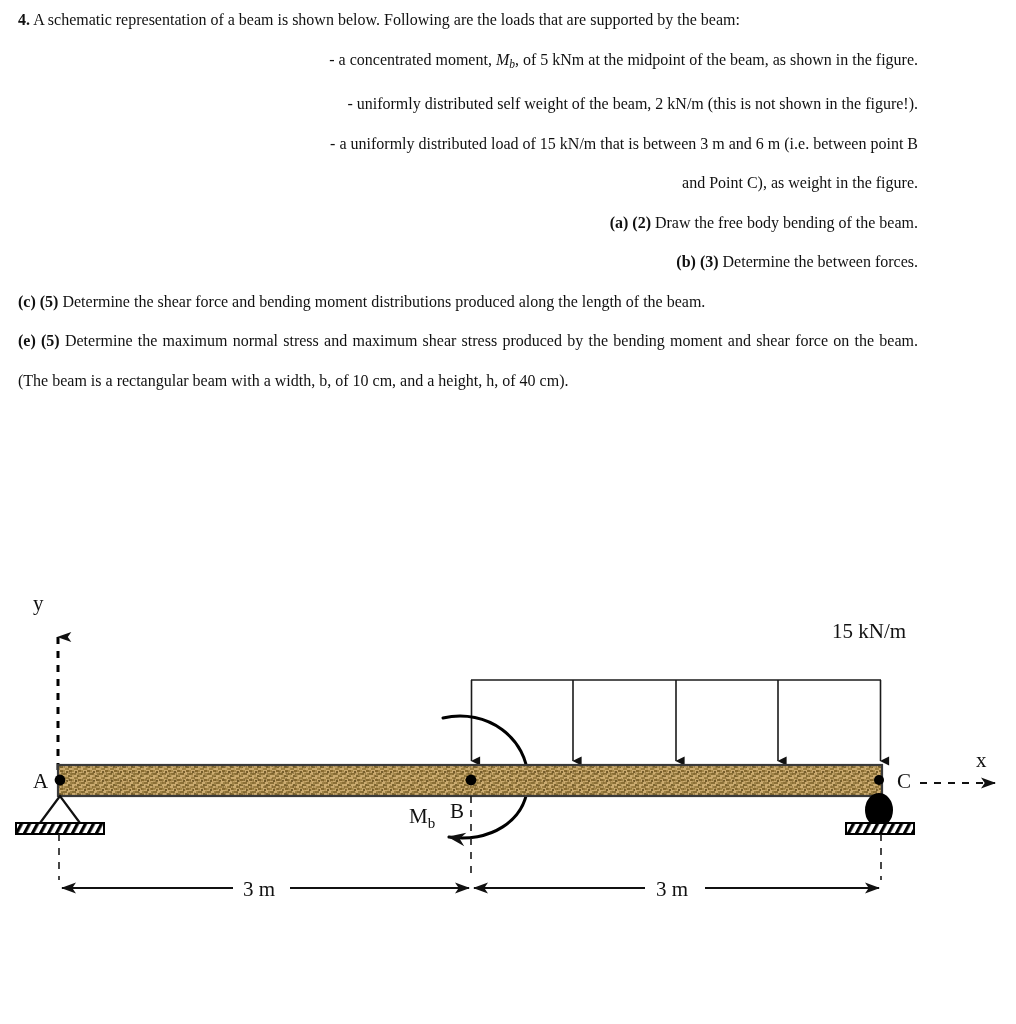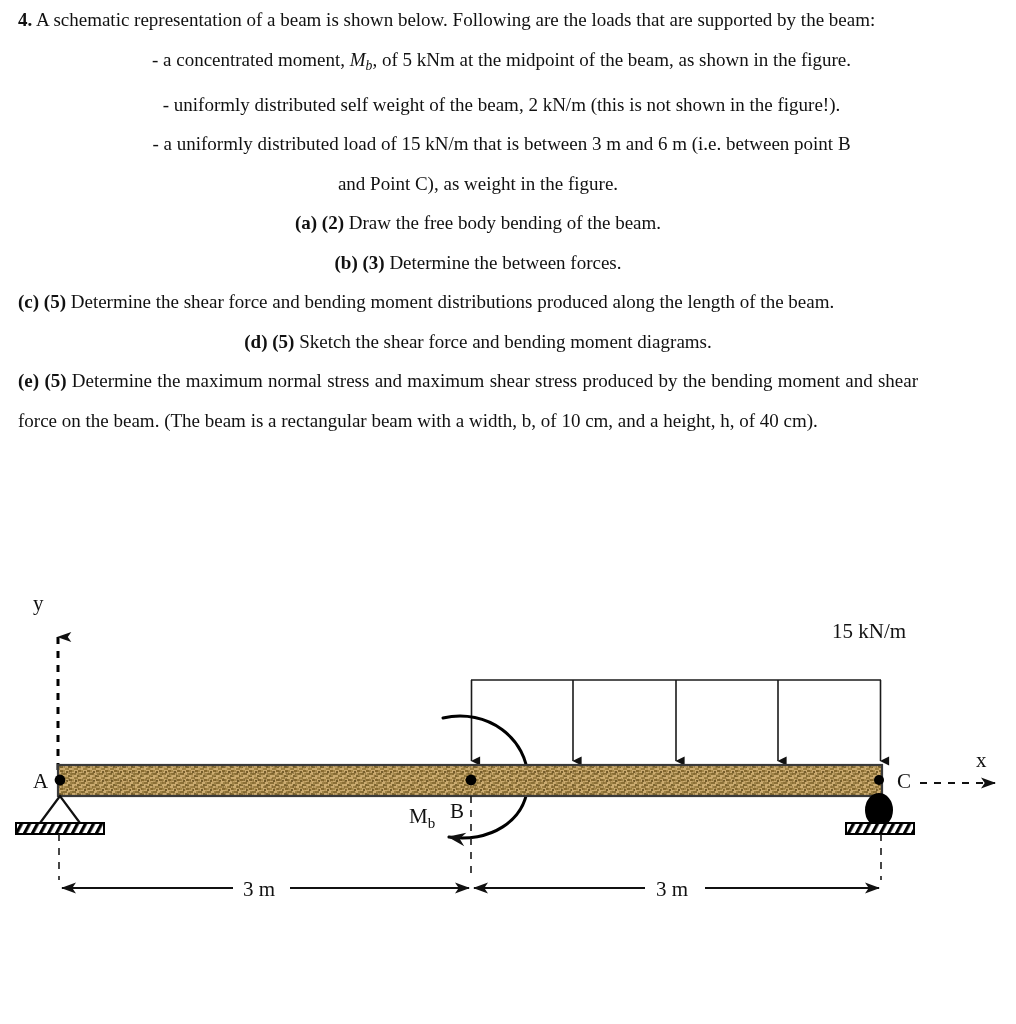--- a/index.html
+++ b/index.html
@@ -17,28 +17,28 @@
   }
 
   
   #problem-text {
     position: absolute;
     left: 18px;
     top: 0px;
     width: 900px;
   }
   .para {
-    font-size: 19px;
+    font-size: 16px;
     line-height: 39.5px;
     text-align: justify;
     text-justify: inter-word;
     margin: 0;
     color: #111;
   }
-  .para.nojust { text-align: center; margin-left: 20px; }
+  .para.nojust { text-align: right; margin-left: 20px; }
   .b { font-weight: bold; }
   .indent { padding-left: 47px; }
   .mvar { font-style: italic; }
   .sub {
     font-size: 0.72em;
     vertical-align: -0.28em;
     font-style: italic;
   }
 
   
@@ -75,21 +75,20 @@
   <p class="para nojust indent"><span>- a uniformly distributed load of 15 kN/m that is between 3 m and 6 m (i.e. between point B</span></p>
 
   <p class="para nojust">and Point C), as weight in the figure.</p>
 
   <p class="para nojust"><span class="b">(a)</span> <span class="b">(2)</span> <span>Draw the free body bending of the beam.</span></p>
 
   <p class="para nojust"><span class="b">(b)</span> <span class="b">(3)</span> <span>Determine the between forces.</span></p>
 
   <p class="para"><span class="b">(c)</span> <span class="b">(5)</span> <span>Determine the shear force and bending moment distributions produced along the length of the beam.</span></p>
 
-  <p class="para nojust"><span class="b">(d)</span> <span class="b">(5)</span> <span>Sketch the shear force and bending moment diagrams.</span></p>
 
   <p class="para"><span class="b">(e)</span> <span class="b">(5)</span> <span>Determine the maximum normal stress and maximum shear stress produced by the bending moment and shear force on the beam. (The beam is a rectangular beam with a width, b, of 10 cm, and a height, h, of 40 cm).</span></p>
 
 </div>
 
 <div id="beam-figure">
 <svg width="1016" height="350" viewBox="0 0 1016 350" xmlns="http://www.w3.org/2000/svg">
 
   <defs>
 

